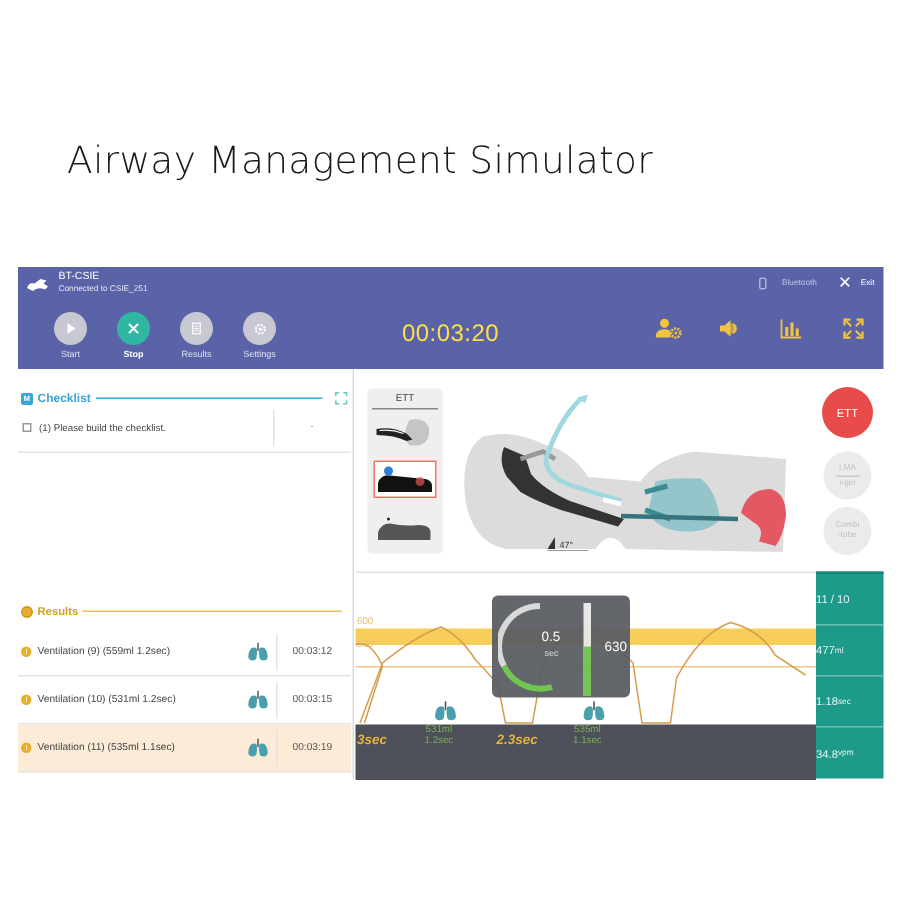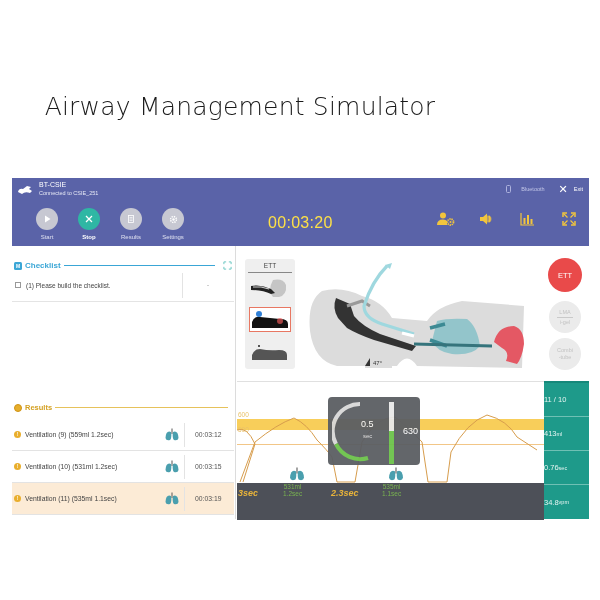--- a/index.html
+++ b/index.html
@@ -370,25 +370,25 @@
       </div>
       <span class="pop-vol"><span>630</span> <small>ml</small></span>
     </div>
   </div>
 
   <div class="stats">
     <div class="stat">
       <span>11 / 10</span>
     </div>
     <div class="stat">
-      <span>413</span>
+      <span>477</span>
         <small>ml</small>
     </div>
     <div class="stat">
-      <span>0.76</span>
+      <span>1.18</span>
         <small>sec</small>
     </div>
     <div class="stat">
       <span>34.8</span>
         <small>vpm</small>
     </div>
   </div>
 </div>
 
 </body></html>

